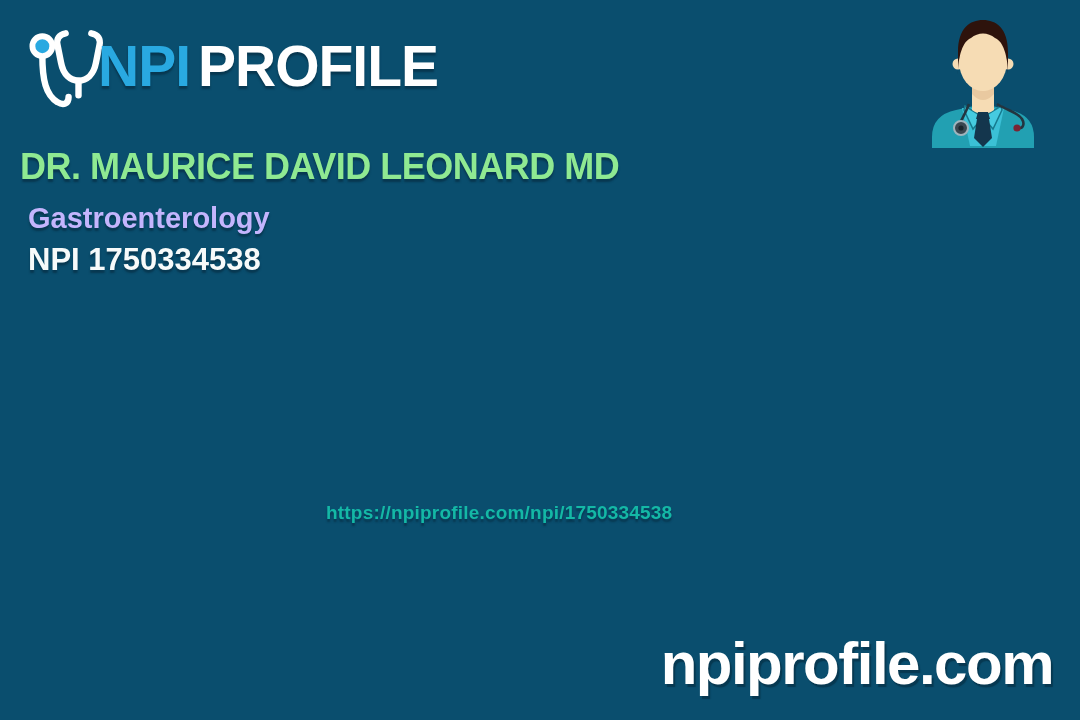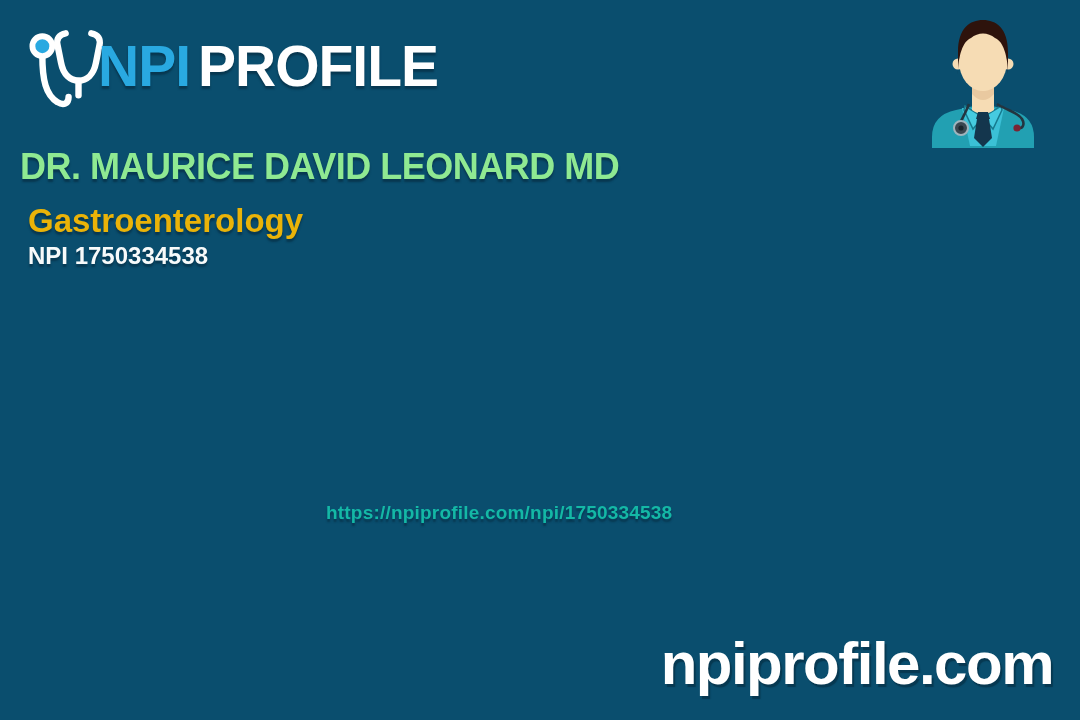--- a/index.html
+++ b/index.html
@@ -55,29 +55,29 @@
     font-size: 36px;
     font-weight: bold;
     letter-spacing: -0.5px;
     color: #8FE992;
     white-space: nowrap;
   }
   .doctor-specialty {
     position: absolute;
     left: 28px;
     top: 202px;
-    font-size: 33px;
+    font-size: 29px;
     font-weight: bold;
-    color: #eab308;
+    color: #c4b5fd;
   }
   .doctor-npi {
     position: absolute;
     left: 28px;
     top: 242px;
-    font-size: 24px;
+    font-size: 31px;
     font-weight: bold;
     color: #F7FAFA;
   }
 
   
   .address {
     position: absolute;
     left: 326px;
     top: 312px;
     font-size: 25px;

